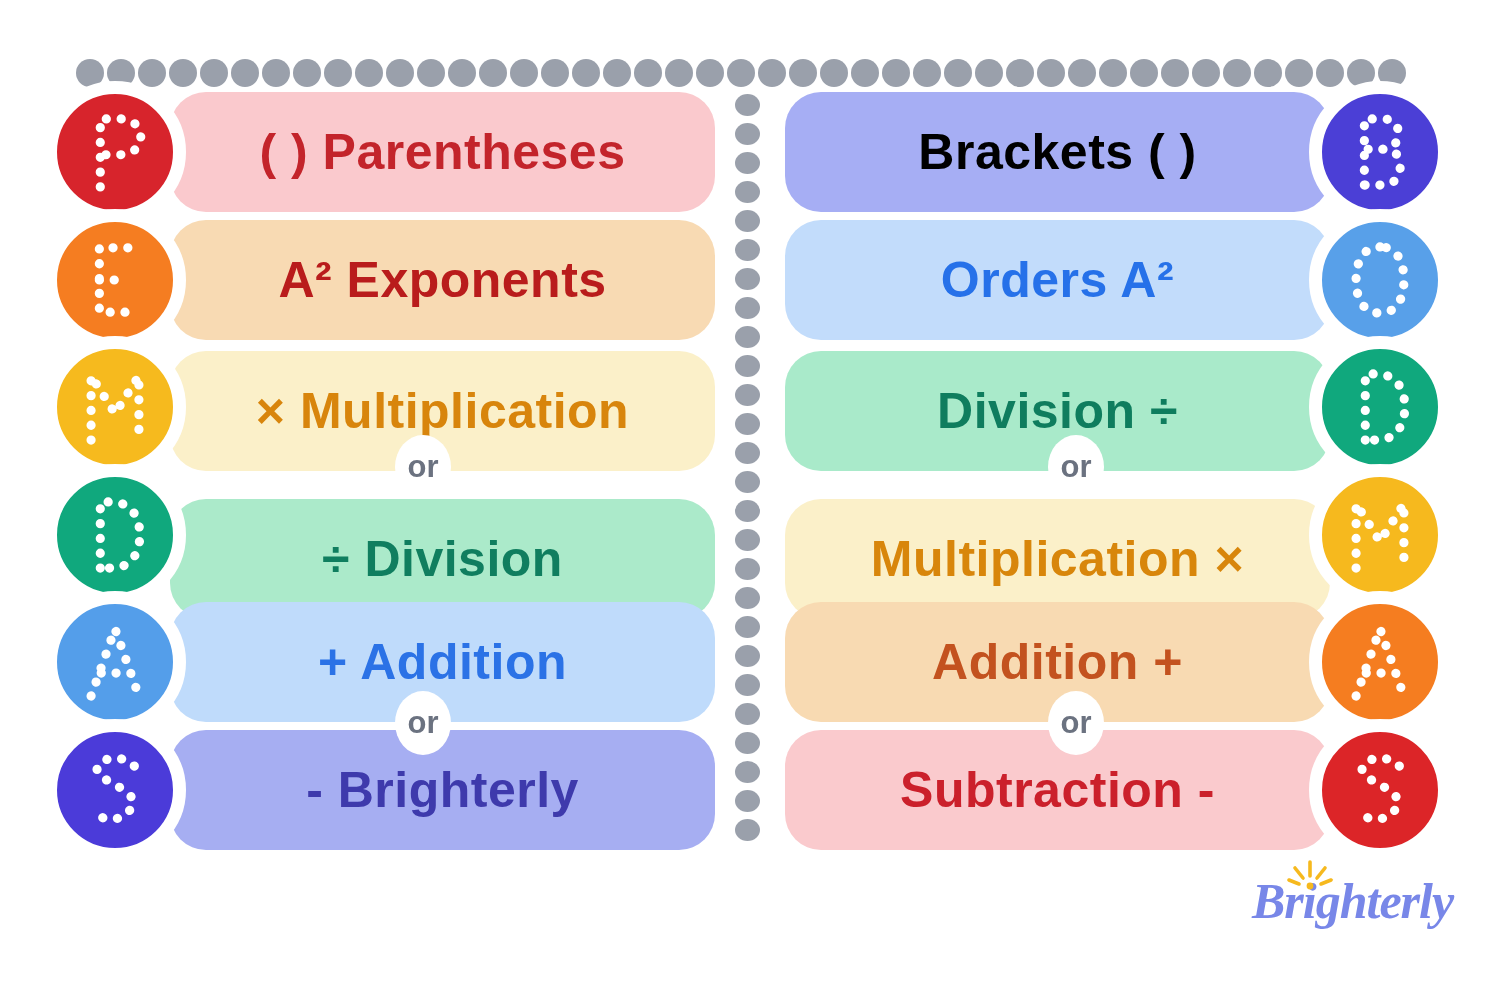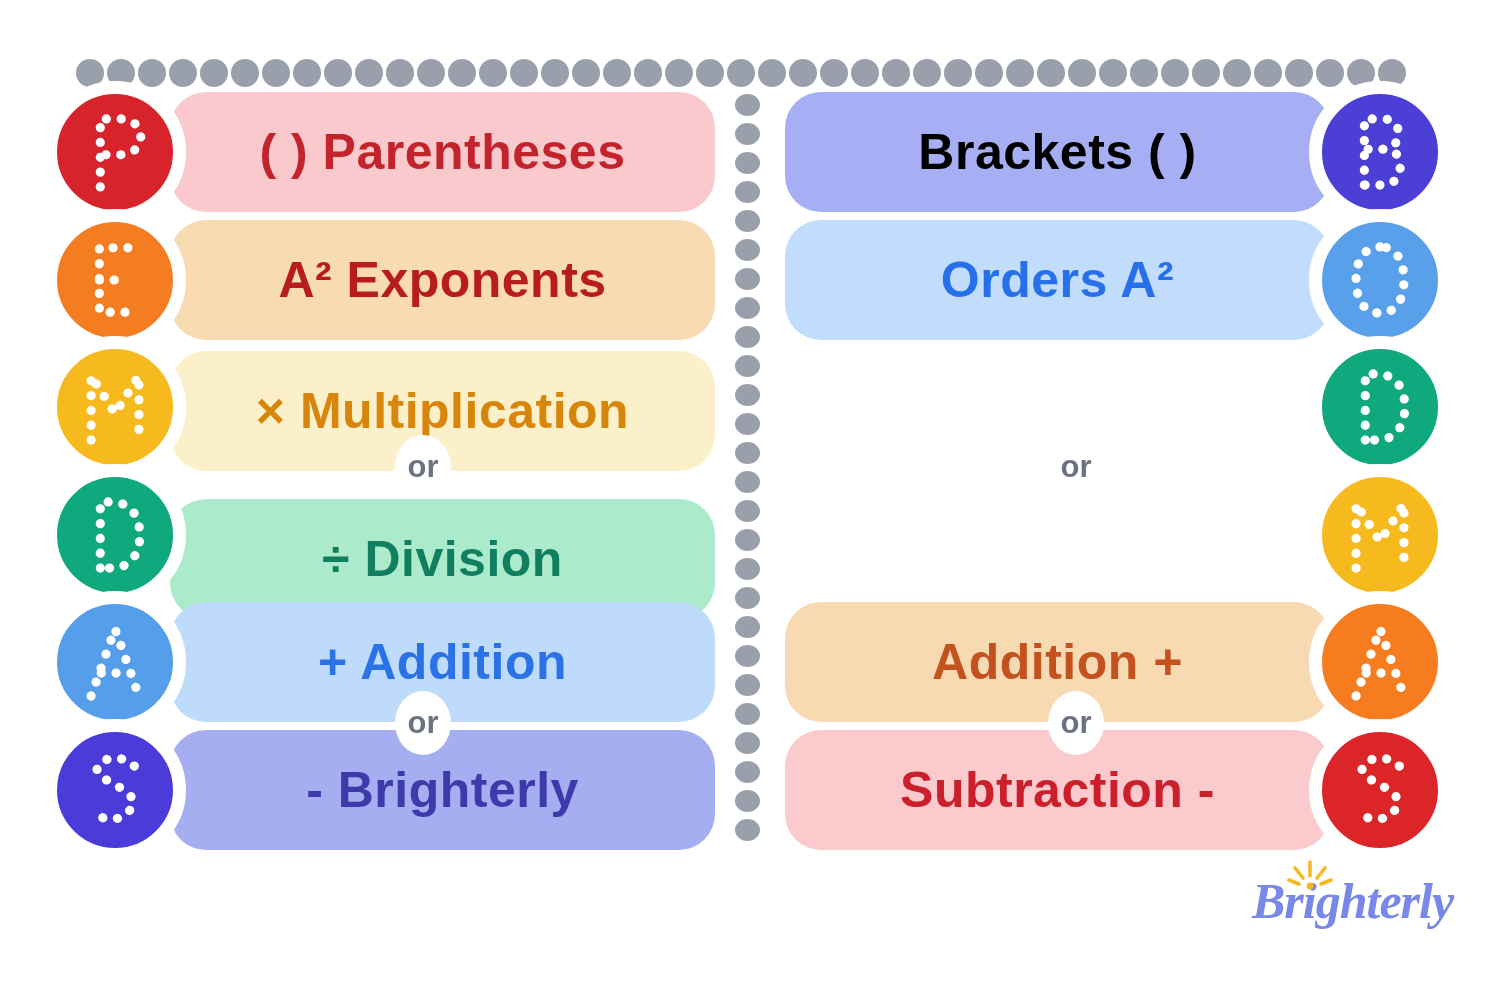--- a/index.html
+++ b/index.html
@@ -183,20 +183,26 @@
       <svg viewBox="0 0 100 100">
         <path d="M71 24 C63 13 37 12 31 25 C25 40 73 47 69 65 C65 84 36 87 28 73" fill="none" stroke="#ffffff" stroke-width="10" stroke-linecap="round" stroke-dasharray="0.1 16"></path>
       </svg>
     </div>
 
   <div class="band right t0" style="background: rgb(166, 174, 244); color: #000000;">
     <span>Brackets ( )</span>
   </div>
   <div class="band right t1" style="background: rgb(194, 220, 251); color: rgb(38, 113, 233);">
     <span>Orders A²</span>
+  </div>
+  <div class="band right t2" style="background: rgb(169, 234, 202); color: rgb(15, 125, 94);">
+    <span>Division ÷</span>
+  </div>
+  <div class="band right t3" style="background: rgb(251, 240, 201); color: rgb(216, 134, 11);">
+    <span>Multiplication ×</span>
   </div>
   <div class="band right t4" style="background: rgb(248, 218, 178); color: rgb(195, 82, 31);">
     <span>Addition +</span>
   </div>
   <div class="band right t5" style="background: rgb(250, 202, 205); color: rgb(203, 32, 43);">
     <span>Subtraction -</span>
   </div>
 
   <div class="circle right c0" style="background: rgb(75, 63, 214);">
       <svg viewBox="0 0 100 100">

